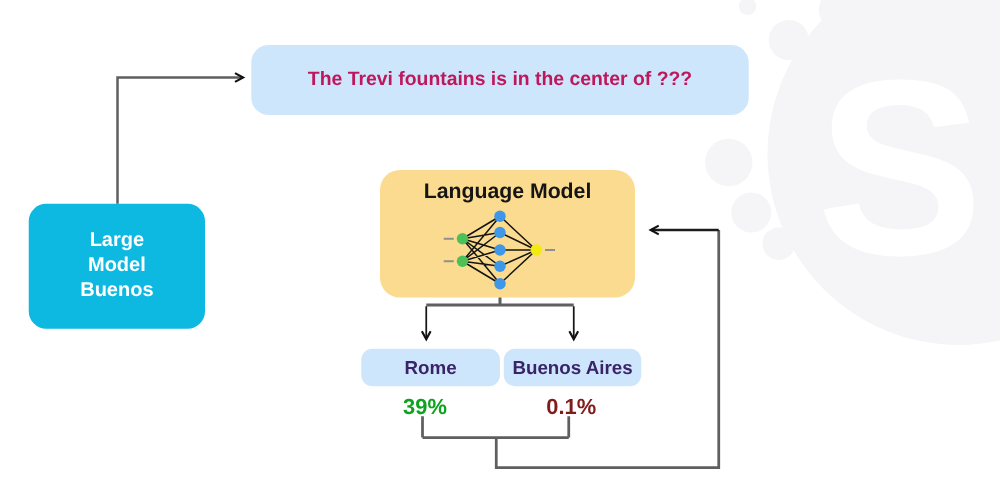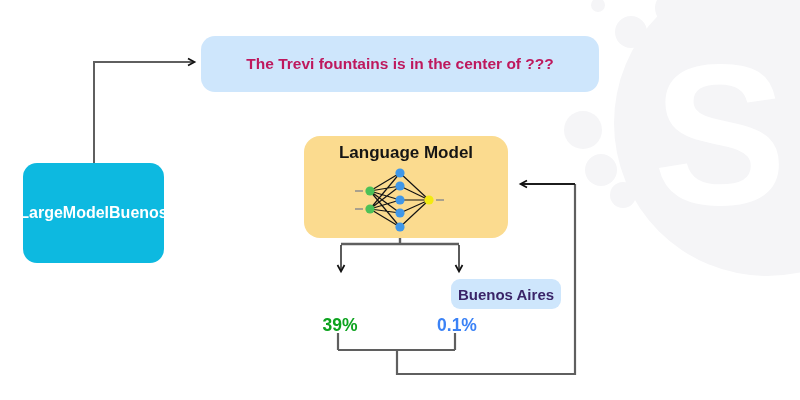--- a/index.html
+++ b/index.html
@@ -29,47 +29,47 @@
   .overlay{position:absolute;left:0;top:0;z-index:2;pointer-events:none;}
 
   
   .box{
     position:absolute;display:flex;align-items:center;justify-content:center;
     box-sizing:border-box;z-index:1;text-align:center;
   }
   .corpus{
     left:23px;top:163px;width:141px;height:100px;
     background:#0db9e0;border-radius:14px;
-    color:#ffffff;font-size:16px;line-height:20px;flex-direction:row;
+    color:#ffffff;font-size:16px;line-height:20px;flex-direction:column;
   }
   .prompt{
     left:201px;top:36px;width:398px;height:56px;
     background:#cee6fc;border-radius:14px;
     color:#be185d;font-size:15.5px;
   }
   .model{
     left:288px;top:136px;width:204px;height:102px;
     background:#fbdb8f;border-radius:16px;margin-left:16px;
   }
   .model-title{
     position:absolute;top:7px;left:0;right:0;text-align:center;
     color:#151515;font-size:17px;
   }
   .out{
     background:#cee6fc;border-radius:9px;color:#3a2468;
     font-size:15px;height:30px;top:279px;
   }
   .rome{left:289px;width:111px;}
-  .ba{left:403px;width:110px;margin-left:48px;}
+  .ba{left:403px;width:110px;}
   .prob{
     position:absolute;top:316px;height:18px;line-height:18px;
     font-size:17.5px;text-align:center;z-index:1;
   }
   .prob-rome{left:296px;width:88px;color:#0da31f;}
-  .prob-ba{left:413px;width:88px;color:#3b82f6;}
+  .prob-ba{left:413px;width:88px;color:#7f1d1d;}
 </style>
 </head>
 <body>
 
 <div class="canvas">
 
   <div class="wm">
     <div class="wm-blob"></div>
     <div class="wm-dot dotA"></div>
     <div class="wm-dot dotB"></div>
@@ -85,20 +85,21 @@
     <span>Model</span>
     <span>Buenos</span>
   </div>
 
   <div class="box prompt">The Trevi fountains is in the center of ???</div>
 
   <div class="box model">
     <div class="model-title">Language Model</div>
   </div>
 
+  <div class="box out rome">Rome</div>
   <div class="box out ba">Buenos Aires</div>
 
   <div class="prob prob-rome">39%</div>
   <div class="prob prob-ba">0.1%</div>
 
   <svg class="overlay" width="800" height="400" viewBox="0 0 800 400">
     <defs>
       <marker id="ah" markerUnits="userSpaceOnUse" markerWidth="11" markerHeight="11" refX="8" refY="5.5" orient="auto">
         <path d="M2,2 L8.5,5.5 L2,9" fill="none" stroke="#111111" stroke-width="1.7"></path>
       </marker>

